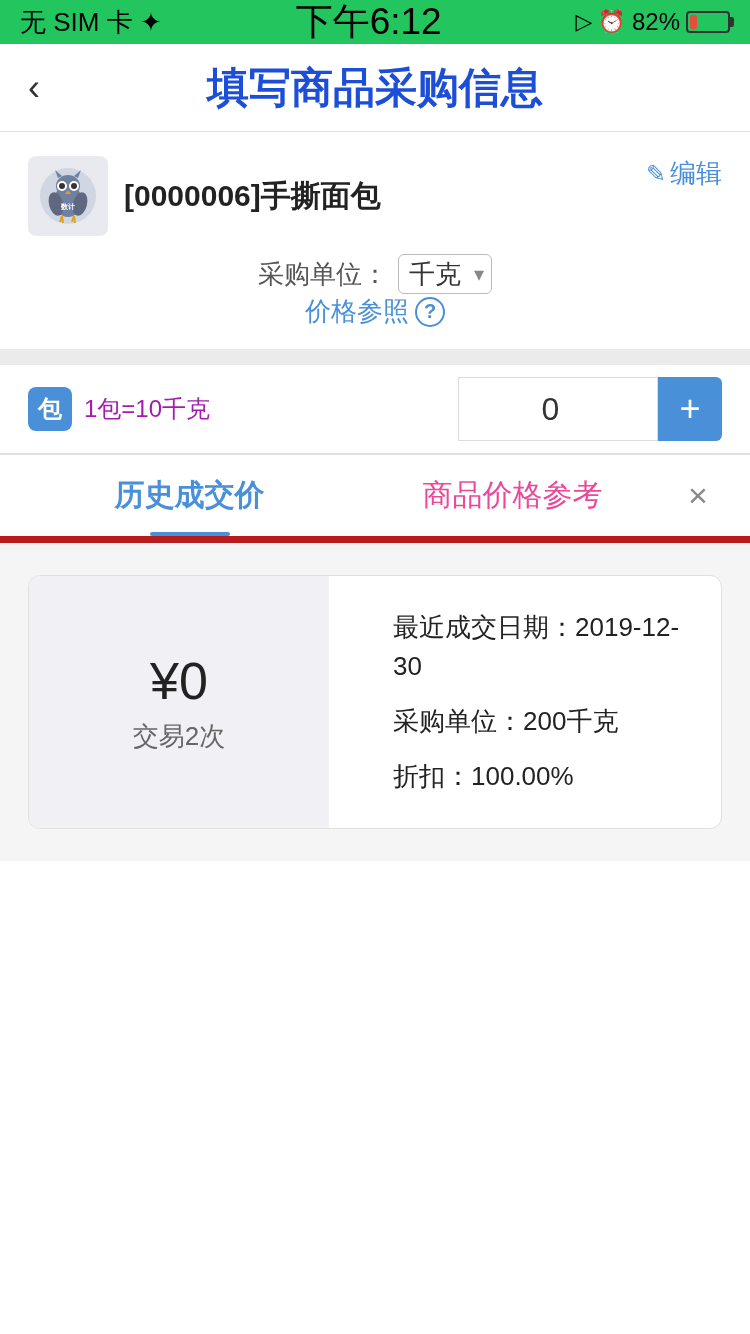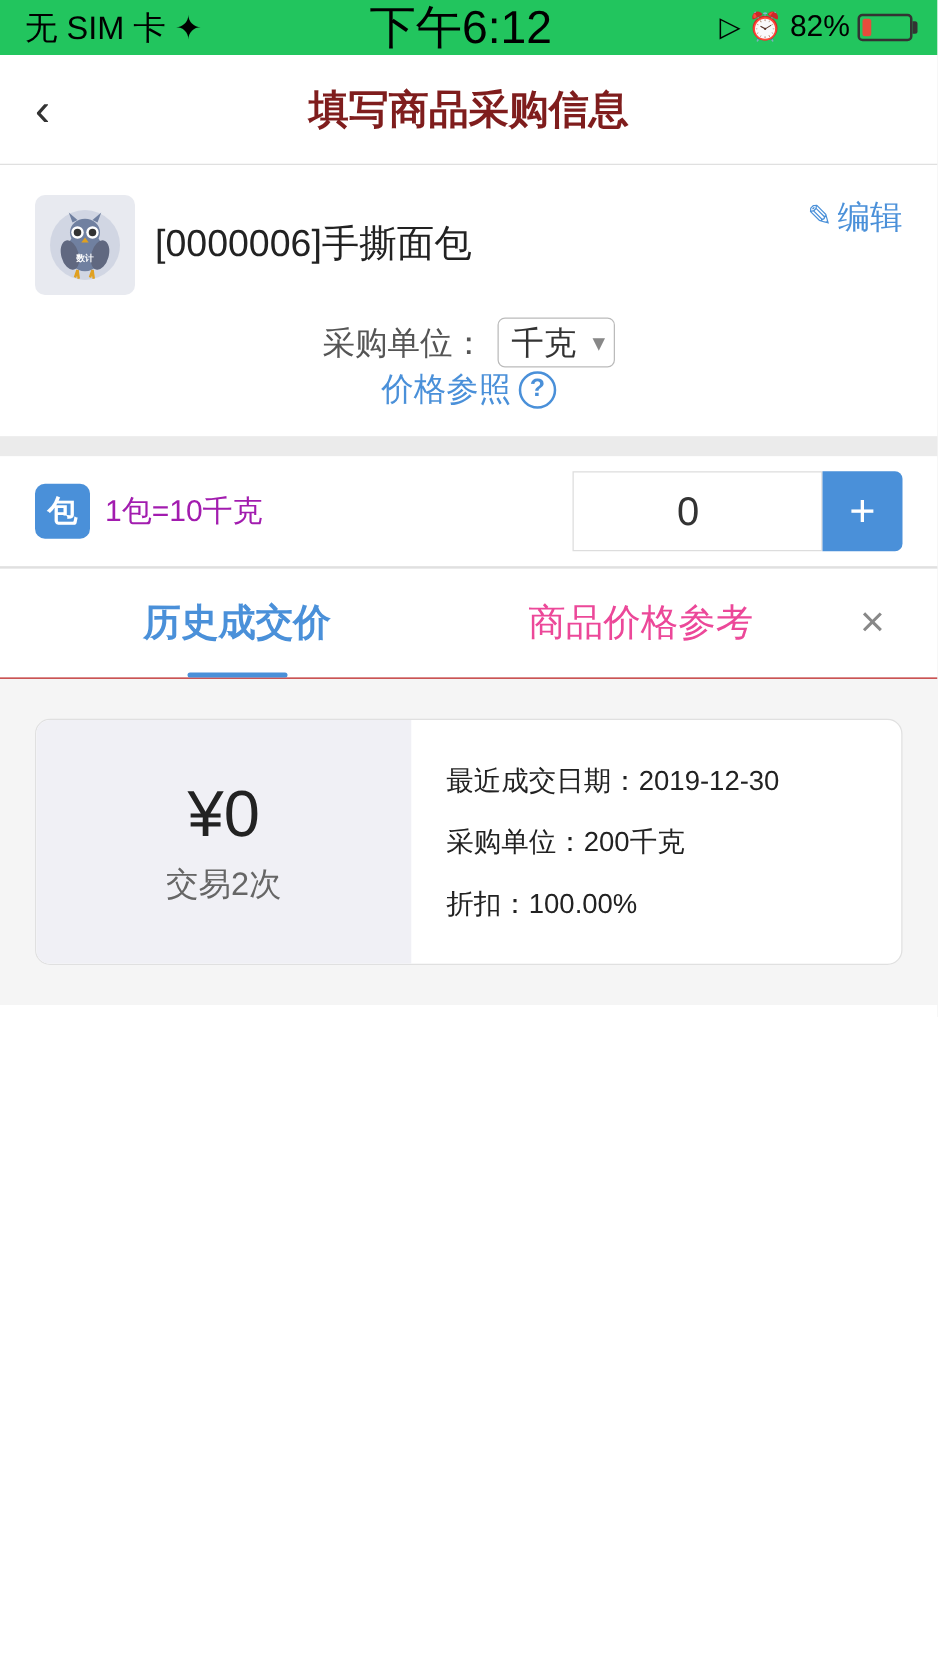--- a/index.html
+++ b/index.html
@@ -65,23 +65,23 @@
       border-bottom: 1px solid #e0e0e0;
     }
     .nav-back {
       position: absolute;
       left: 28px;
       font-size: 36px;
       color: #333;
       cursor: pointer;
     }
     .nav-title {
-      font-size: 32px;
+      font-size: 42px;
       font-weight: 600;
-      color: #7f1d1d;
+      color: #1d4ed8;
     }
 
     
     .product-card {
       width: 750px;
       background: #fff;
       padding: 24px 28px 20px 28px;
       margin-top: 0;
     }
     .product-header {
@@ -103,21 +103,21 @@
       align-items: center;
       justify-content: center;
       flex-shrink: 0;
     }
     .owl-icon {
       width: 60px;
       height: 60px;
     }
     .product-name {
       font-size: 30px;
-      font-weight: 400;
+      font-weight: 700;
       color: #222;
       line-height: 1.4;
     }
     .edit-btn {
       font-size: 26px;
       color: #4a90d9;
       display: flex;
       align-items: center;
       gap: 4px;
       cursor: pointer;
@@ -253,21 +253,21 @@
       justify-content: center;
       border-radius: 0 6px 6px 0;
     }
 
     
     .tabs-bar {
       width: 750px;
       background: #fff;
       display: flex;
       align-items: center;
-      border-bottom: 1px solid #b91c1c;
+      border-bottom: 7px solid #b91c1c;
       padding: 0 28px;
       height: 88px;
       position: relative;
       margin-top: 0;
     }
     .tab-item {
       flex: 1;
       display: flex;
       flex-direction: column;
       align-items: center;
@@ -341,23 +341,24 @@
     }
     .price-card-right {
       flex: 1;
       padding: 32px 28px;
       display: flex;
       flex-direction: column;
       gap: 16px;
       justify-content: center;
     }
     .price-detail-row {
-      font-size: 22px;
+      font-size: 26px;
       color: #333;
       line-height: 1.5;
+      margin-left: 36px;
     }
     .price-detail-row span {
       color: #222;
     }
 
     
     .bottom-space {
       width: 750px;
       background: #fff;
       flex: 1;

